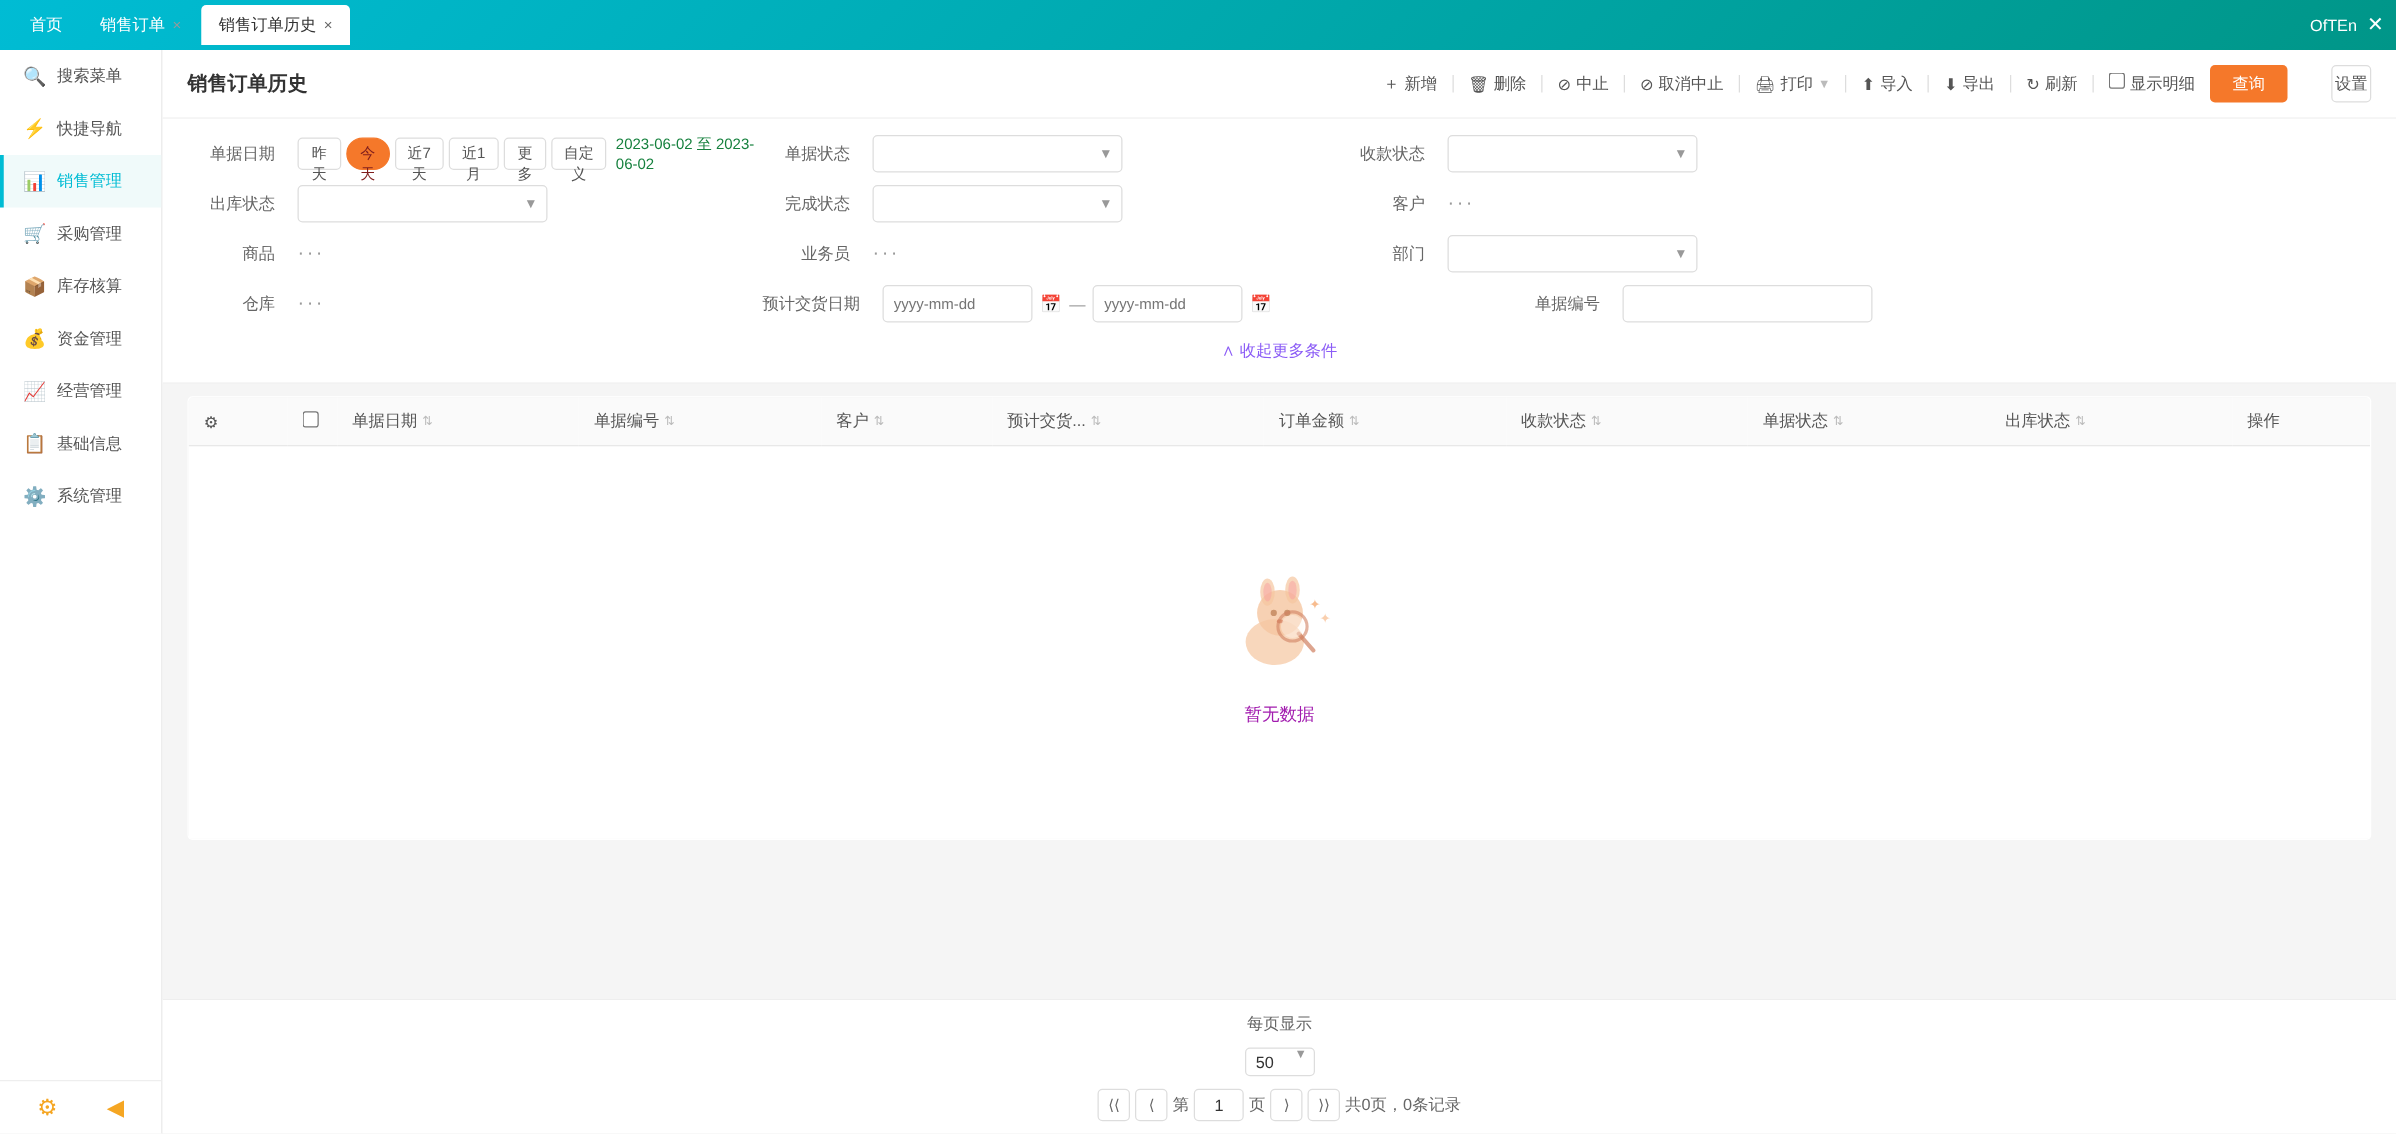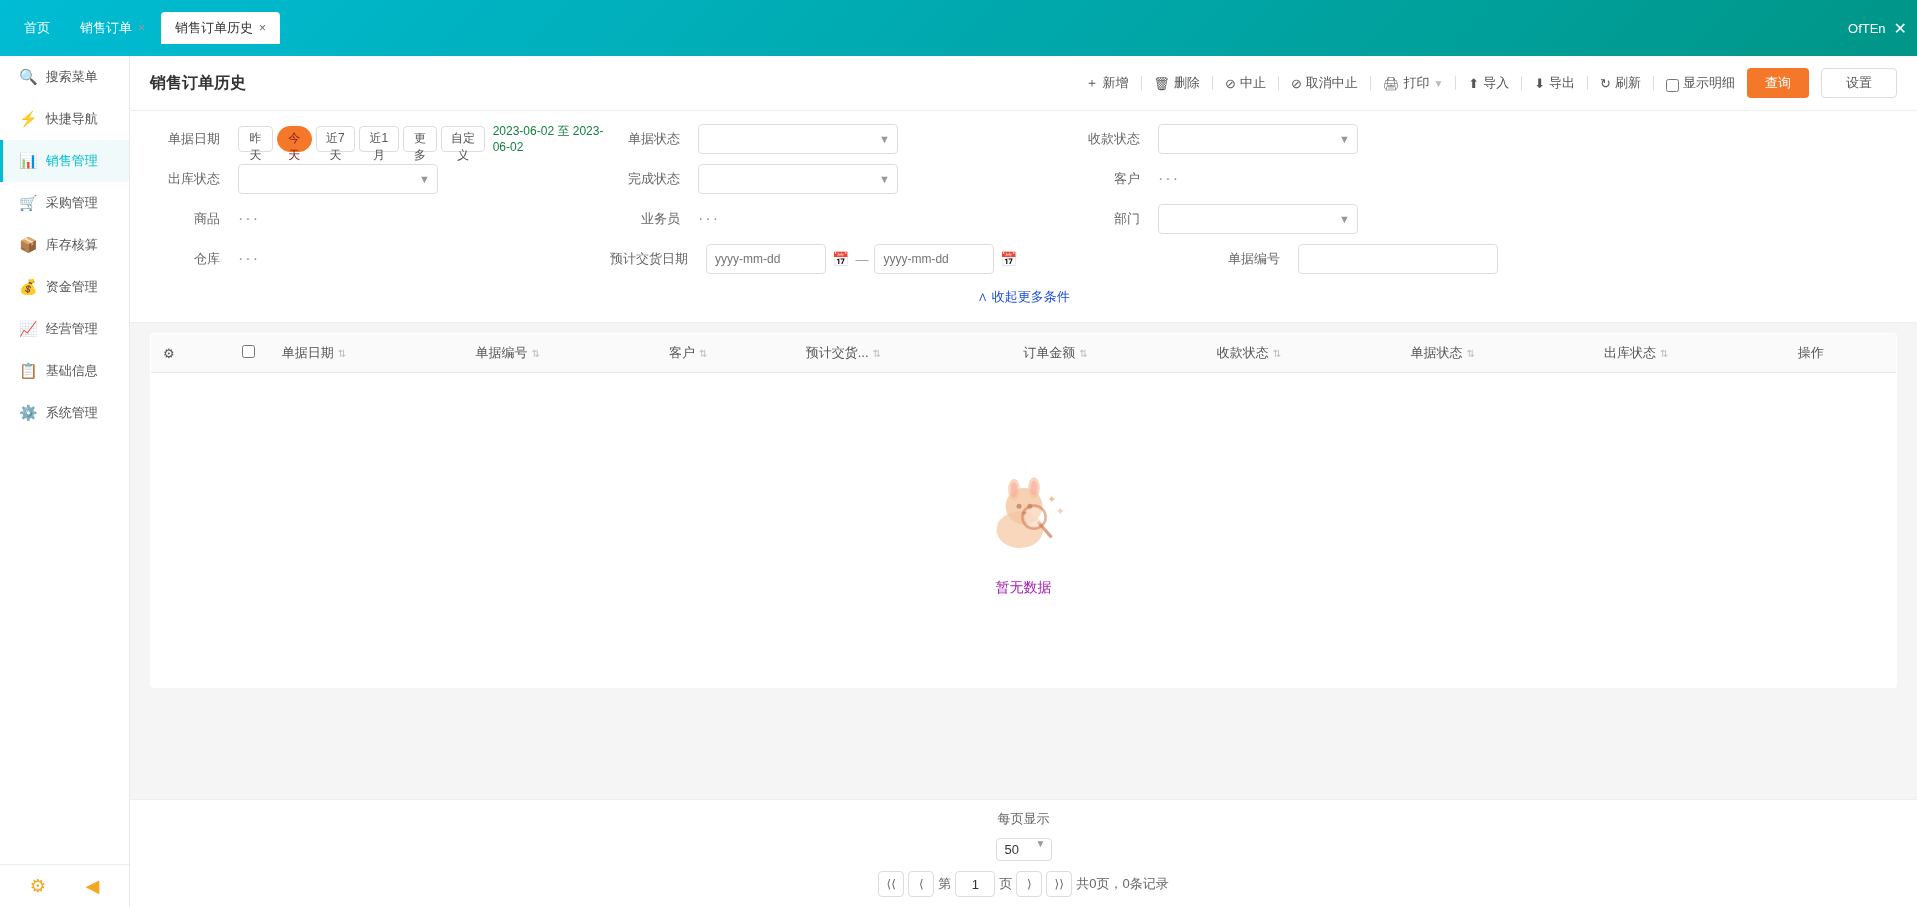--- a/index.html
+++ b/index.html
@@ -1,20 +1,20 @@
 <!DOCTYPE html>
 <html><head>
   <meta charset="utf-8">
   <style>
     * { box-sizing: border-box; margin: 0; padding: 0; font-family: 'Microsoft YaHei', Arial, sans-serif; font-size: 13px; }
     body { display: flex; flex-direction: column; height: 907px; width: 1917px; overflow: hidden; background: #f5f5f5; }
 
     
     .top-bar {
-      height: 56px;
+      height: 40px;
       background: linear-gradient(135deg, #00bcd4, #009688);
       display: flex;
       align-items: center;
       padding: 0 10px;
       flex-shrink: 0;
     }
     .top-bar-tabs {
       display: flex;
       align-items: center;
       flex: 1;
@@ -129,25 +129,26 @@
       border-radius: 4px;
       padding: 6px 18px;
       cursor: pointer;
       font-size: 13px;
     }
     .btn-settings {
       background: #fff;
       color: #555;
       border: 1px solid #ddd;
       border-radius: 4px;
-      padding: 5px 24px;
-      cursor: pointer;
-      font-size: 13px;
-    }
-    .display-check { display: flex; align-items: flex-end; gap: 4px; cursor: pointer; color: #555; font-size: 13px; }
+      padding: 5px 2px;
+      cursor: pointer;
+      font-size: 13px;
+      margin-left: 23px;
+    }
+    .display-check { display: flex; align-items: flex-start; gap: 4px; cursor: pointer; color: #555; font-size: 13px; }
 
     
     .filter-section {
       background: #fff;
       padding: 12px 20px;
       border-bottom: 1px solid #eee;
       flex-shrink: 0;
     }
     .filter-row {
       display: flex;
@@ -235,21 +236,21 @@
       font-size: 12px;
       color: #bbb;
       height: 30px;
       width: 120px;
       outline: none;
     }
     .cal-icon { color: #f5782a; cursor: pointer; font-size: 14px; }
     .dash { color: #999; }
     .collapse-more {
       text-align: center;
-      color: #1d4ed8;
+      color: #8b5cf6;
       cursor: pointer;
       font-size: 13px;
       padding: 4px 0;
       margin-top: 4px;
     }
 
     
     .table-section {
       flex: 1;
       overflow: auto;

